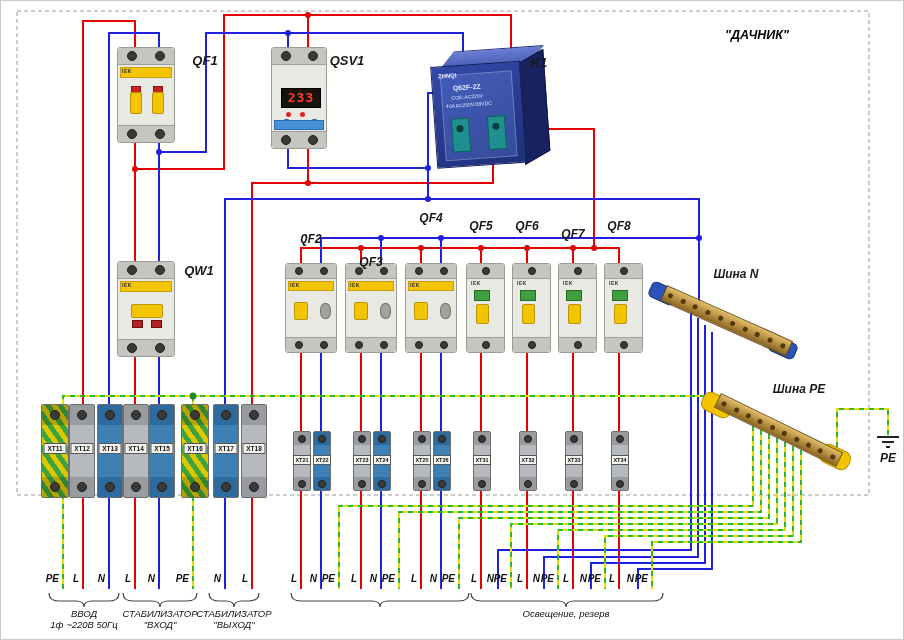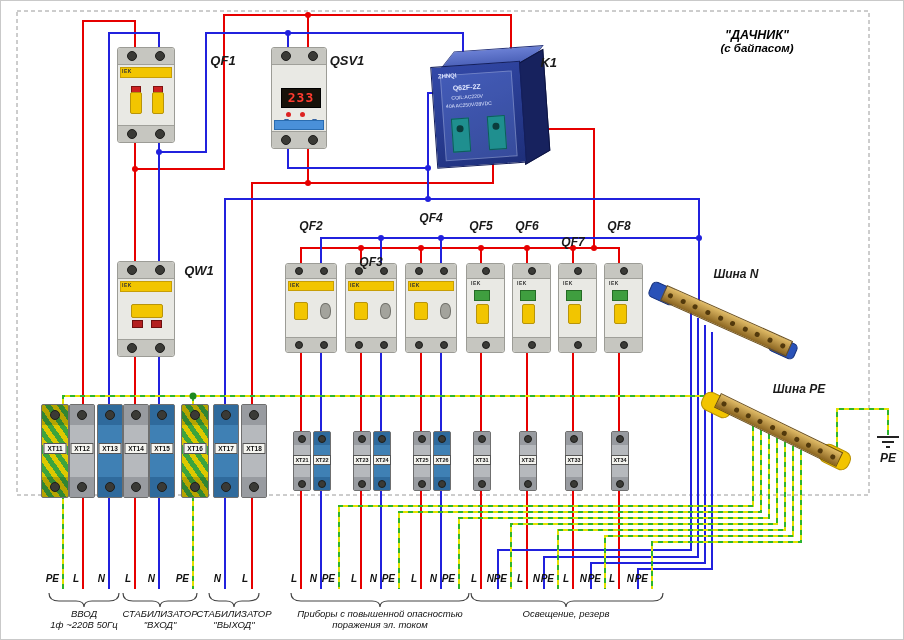--- a/index.html
+++ b/index.html
@@ -178,40 +178,39 @@
       <path d="M48,592 C48,598 52,600 58,600 L75,600 Q83,600 83,606 Q83,600 91,600 L108,600 C114,600 118,598 118,592"></path>
       <path d="M122,592 C122,598 126,600 132,600 L151,600 Q159,600 159,606 Q159,600 167,600 L186,600 C192,600 196,598 196,592"></path>
       <path d="M208,592 C208,598 212,600 218,600 L225,600 Q233,600 233,606 Q233,600 241,600 L248,600 C254,600 258,598 258,592"></path>
       <path d="M290,592 C290,598 294,600 300,600 L371,600 Q379,600 379,606 Q379,600 387,600 L458,600 C464,600 468,598 468,592"></path>
       <path d="M470,592 C470,598 474,600 480,600 L557,600 Q565,600 565,606 Q565,600 573,600 L652,600 C658,600 662,598 662,592"></path>
     </g>
   </svg>
 
   <div class="title">
     <div>"ДАЧНИК"</div>
-    <div class="t3">(с байпасом)</div>
   </div>
 
   <div class="dev mcb" style="left:116px;top:46px;width:58px;height:96px;">
     <div class="cap-t">
         <span class="screw"></span>
         <span class="screw"></span>
       </div>
     <div class="stripe"></div>
     <span class="brand">IEK</span>
     <span class="ltip" style="left:13px;top:38px;"></span>
     <span class="ltip" style="left:35px;top:38px;"></span>
     <span class="lever" style="left:12px;top:44px;"></span>
     <span class="lever" style="left:34px;top:44px;"></span>
     <div class="cap-b">
         <span class="screw"></span>
         <span class="screw"></span>
       </div>
   </div>
-  <span class="lbl" style="left:200px;top:52px;width:44px;">QF1</span>
+  <span class="lbl" style="left:182px;top:52px;width:44px;">QF1</span>
 
   <div class="dev mcb" style="left:116px;top:260px;width:58px;height:96px;">
     <div class="cap-t">
         <span class="screw"></span>
         <span class="screw"></span>
       </div>
     <div class="stripe"></div>
     <span class="brand">IEK</span>
     <span class="wlever" style="left:13px;top:42px;"></span>
     <span class="rwin" style="left:14px;top:58px;"></span>
@@ -247,21 +246,21 @@
     <div class="k1front">
       <div class="k1inner"></div>
       <span class="k1t" style="left:6px;top:6px;font-weight:bold;">ZHNQI</span>
       <span class="k1t" style="left:20px;top:18px;font-size:7px;font-weight:bold;">Q62F-2Z</span>
       <span class="k1t" style="left:18px;top:28px;font-size:5px;">COIL:AC220V</span>
       <span class="k1t" style="left:12px;top:36px;font-size:5px;">40A AC250V/28VDC</span>
       <span class="k1c" style="left:16px;top:52px;"></span>
       <span class="k1c" style="left:52px;top:52px;"></span>
     </div>
   </div>
-  <span class="lbl" style="left:520px;top:54px;width:36px;text-align:right;">K1</span>
+  <span class="lbl" style="left:520px;top:54px;width:36px;">K1</span>
 
   <div class="dev mcb" style="left:284px;top:262px;width:52px;height:90px;">
     <div class="cap-t" style="height:14px">
         <span class="screw sm"></span>
         <span class="screw sm"></span>
       </div>
     <div class="stripe" style="top:17px;height:8px;"></div>
     <span class="brand" style="top:18px;">IEK</span>
     <span class="lever" style="left:8px;top:38px;width:12px;height:16px;"></span>
     <span class="toval" style="left:34px;top:39px;"></span>
@@ -337,26 +336,26 @@
         <span class="screw sm"></span>
       </div>
     <span class="brand" style="top:16px;">IEK</span>
     <span class="gstick" style="left:7px;top:26px;"></span>
     <span class="lever" style="left:9px;top:40px;width:11px;height:18px;"></span>
     <div class="cap-b" style="height:14px">
         <span class="screw sm"></span>
       </div>
   </div>
 
-  <span class="lbl lbl-sm" style="left:285px;top:218px;width:50px;">QF2</span>
+  <span class="lbl lbl-sm" style="left:285px;top:232px;width:50px;font-family:Liberation Mono, monospace;">QF2</span>
   <span class="lbl lbl-sm" style="left:345px;top:218px;width:50px;margin-top:36px;">QF3</span>
   <span class="lbl lbl-sm" style="left:405px;top:210px;width:50px;">QF4</span>
   <span class="lbl lbl-sm" style="left:455px;top:218px;width:50px;">QF5</span>
   <span class="lbl lbl-sm" style="left:501px;top:218px;width:50px;">QF6</span>
-  <span class="lbl lbl-sm" style="left:547px;top:234px;width:50px;">QF7</span>
+  <span class="lbl lbl-sm" style="left:547px;top:226px;width:50px;">QF7</span>
   <span class="lbl lbl-sm" style="left:593px;top:218px;width:50px;">QF8</span>
 
   <div class="foot-n" style="left:648px;top:284px;"></div>
   <div class="foot-n" style="left:768px;top:338px;"></div>
   <div class="busbar" style="left:666px;top:284px;width:136px;height:15px;transform:rotate(24deg);">
     <i></i>
       <i></i>
       <i></i>
       <i></i>
       <i></i>
@@ -585,21 +584,17 @@
     <div>1ф ~220В 50Гц</div>
   </div>
   <div class="cap" style="left:117px;width:84px;">
     <div>СТАБИЛИЗАТОР</div>
     <div>"ВХОД"</div>
   </div>
   <div class="cap" style="left:191px;width:84px;">
     <div>СТАБИЛИЗАТОР</div>
     <div>"ВЫХОД"</div>
   </div>
-  <div class="cap" style="left:274px;width:210px;">
-    <div>Приборы с повышенной опасностью</div>
-    <div>поражения эл. током</div>
-  </div>
   <div class="cap" style="left:485px;width:160px;">
     <div>Освещение, резерв</div>
   </div>
 
 </div>
 
 </body></html>

